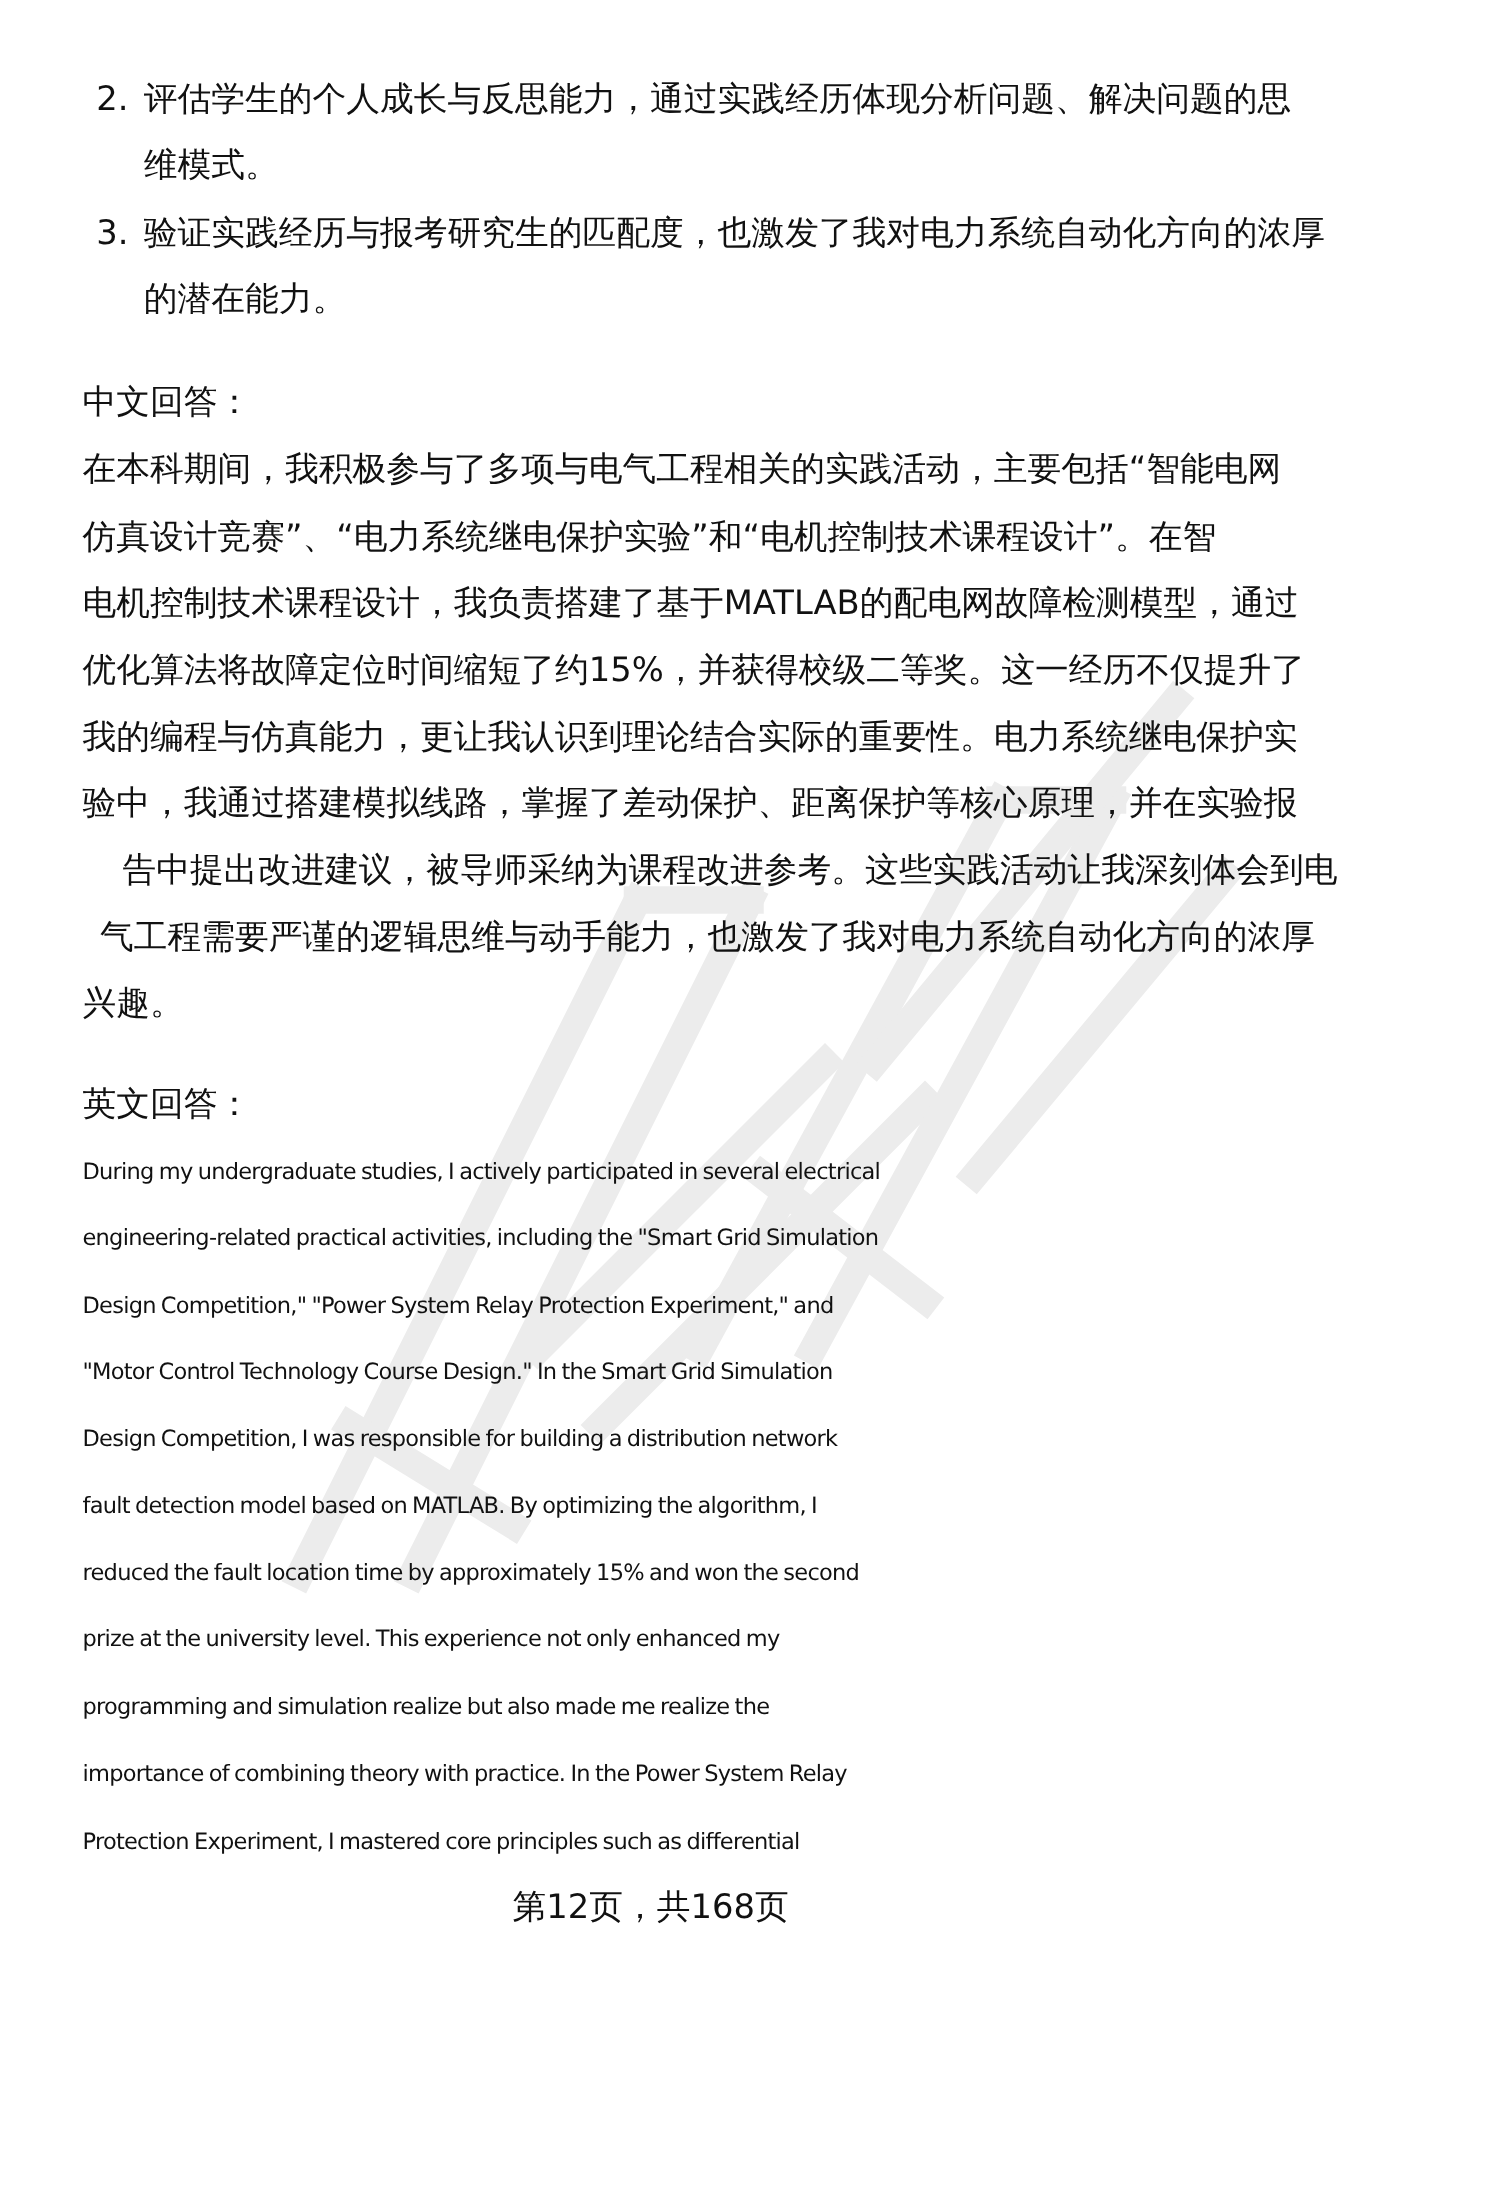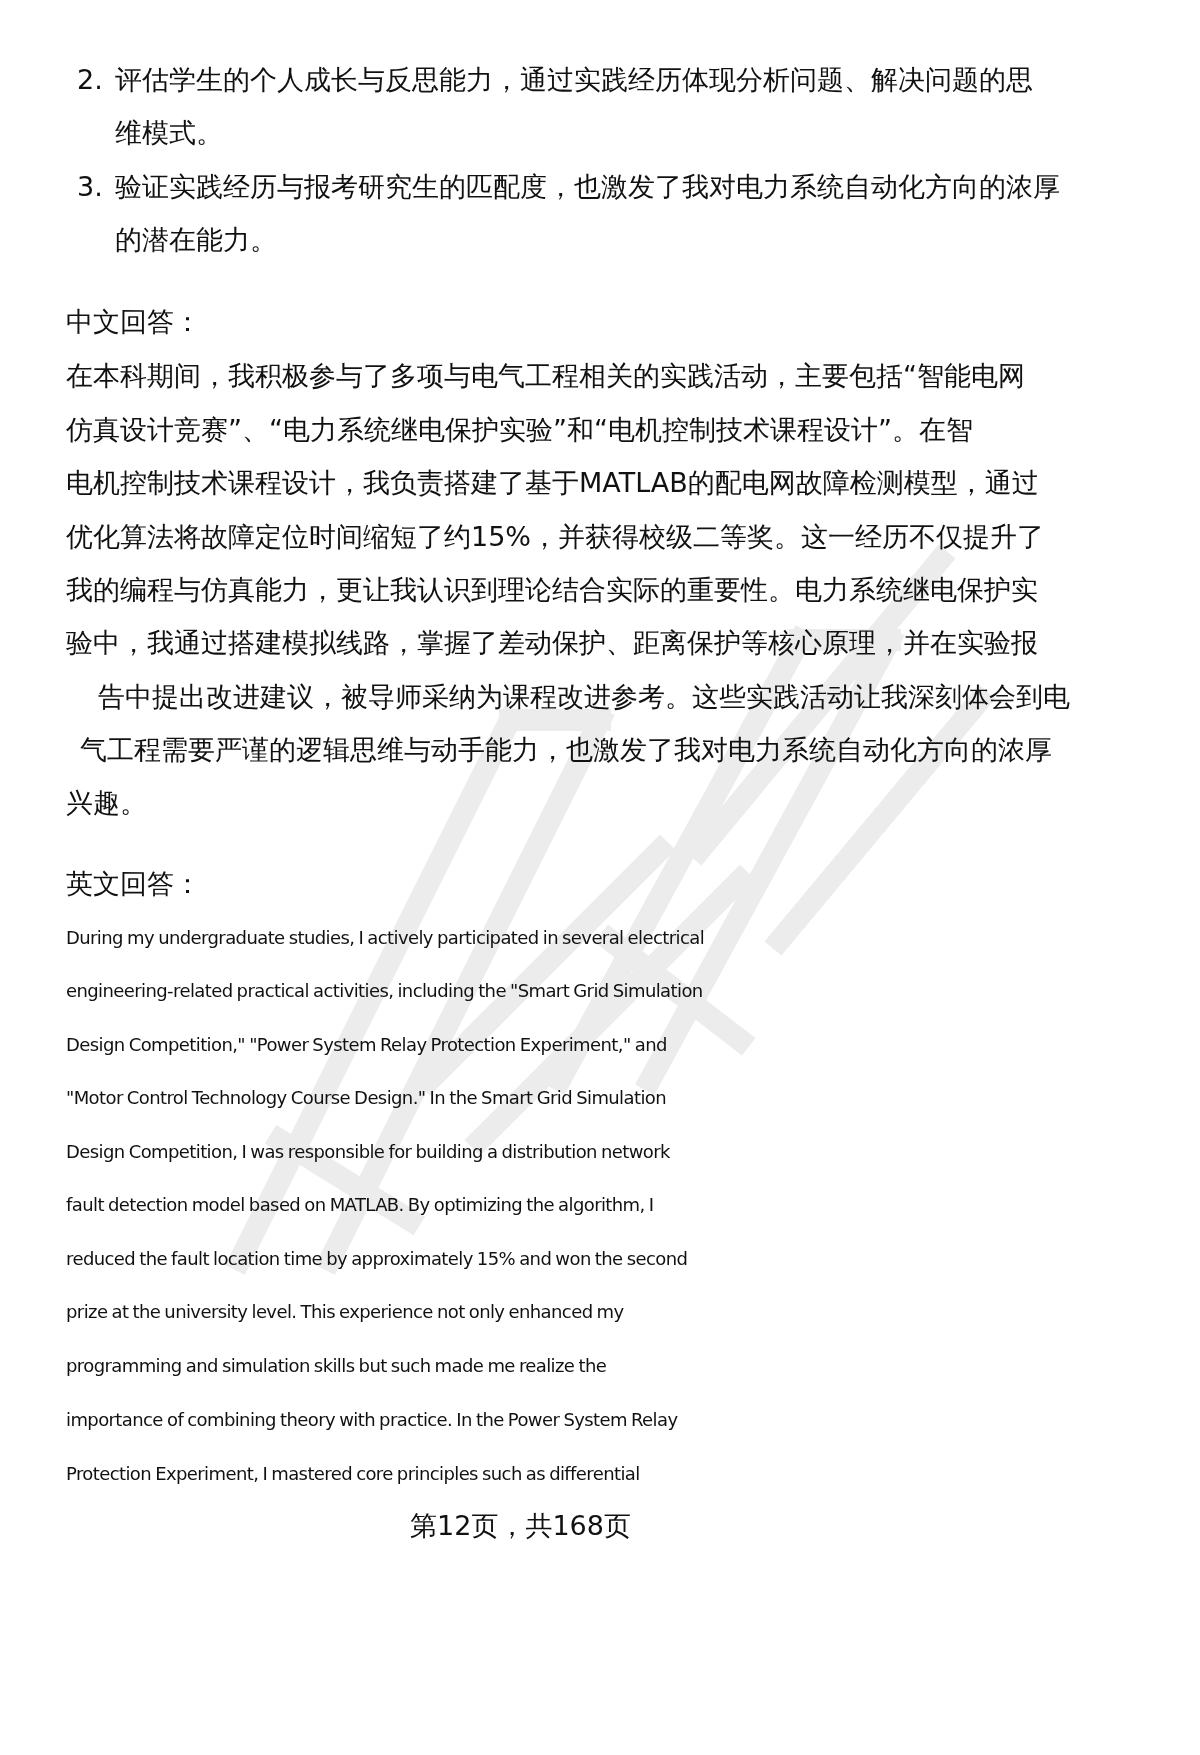--- a/index.html
+++ b/index.html
@@ -122,21 +122,21 @@
     <div>
       <div class="line zh" style="left:66px; top:864px;">英文回答：</div>
       <div class="line en" style="left:66px; top:918px;">During my undergraduate studies, I actively participated in several electrical</div>
       <div class="line en" style="left:66px; top:971px;">engineering-related practical activities, including the "Smart Grid Simulation</div>
       <div class="line en" style="left:66px; top:1025px;">Design Competition," "Power System Relay Protection Experiment," and</div>
       <div class="line en" style="left:66px; top:1078px;">"Motor Control Technology Course Design." In the Smart Grid Simulation</div>
       <div class="line en" style="left:66px; top:1132px;">Design Competition, I was responsible for building a distribution network</div>
       <div class="line en" style="left:66px; top:1185px;">fault detection model based on MATLAB. By optimizing the algorithm, I</div>
       <div class="line en" style="left:66px; top:1239px;">reduced the fault location time by approximately 15% and won the second</div>
       <div class="line en" style="left:66px; top:1292px;">prize at the university level. This experience not only enhanced my</div>
-      <div class="line en" style="left:66px; top:1346px;">programming and simulation skills but such made me realize the</div>
+      <div class="line en" style="left:66px; top:1346px;">programming and simulation realize but also made me realize the</div>
       <div class="line en" style="left:66px; top:1400px;">importance of combining theory with practice. In the Power System Relay</div>
       <div class="line en" style="left:66px; top:1454px;">Protection Experiment, I mastered core principles such as differential</div>
     </div>
 
     <div class="footer">第12页，共168页</div>
 
   </div>
 </div>
 
 </body></html>

